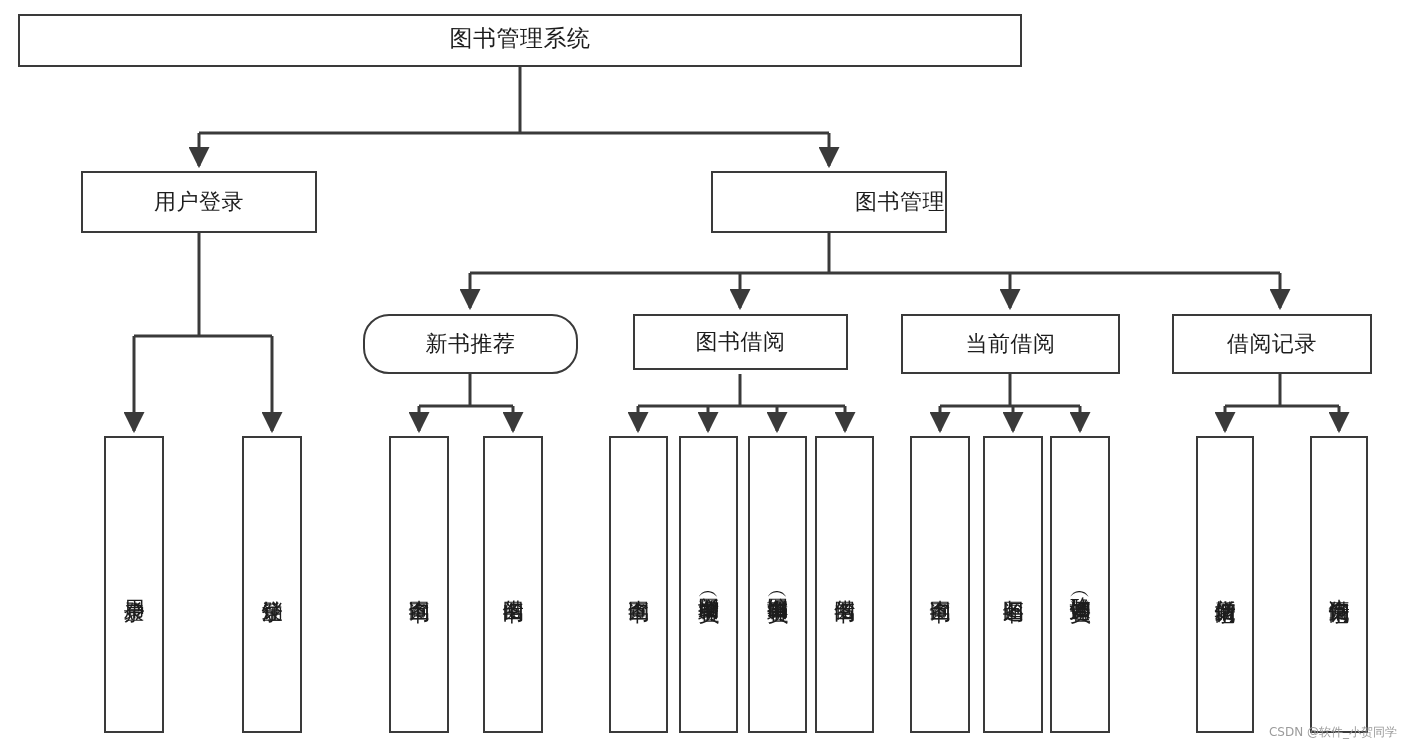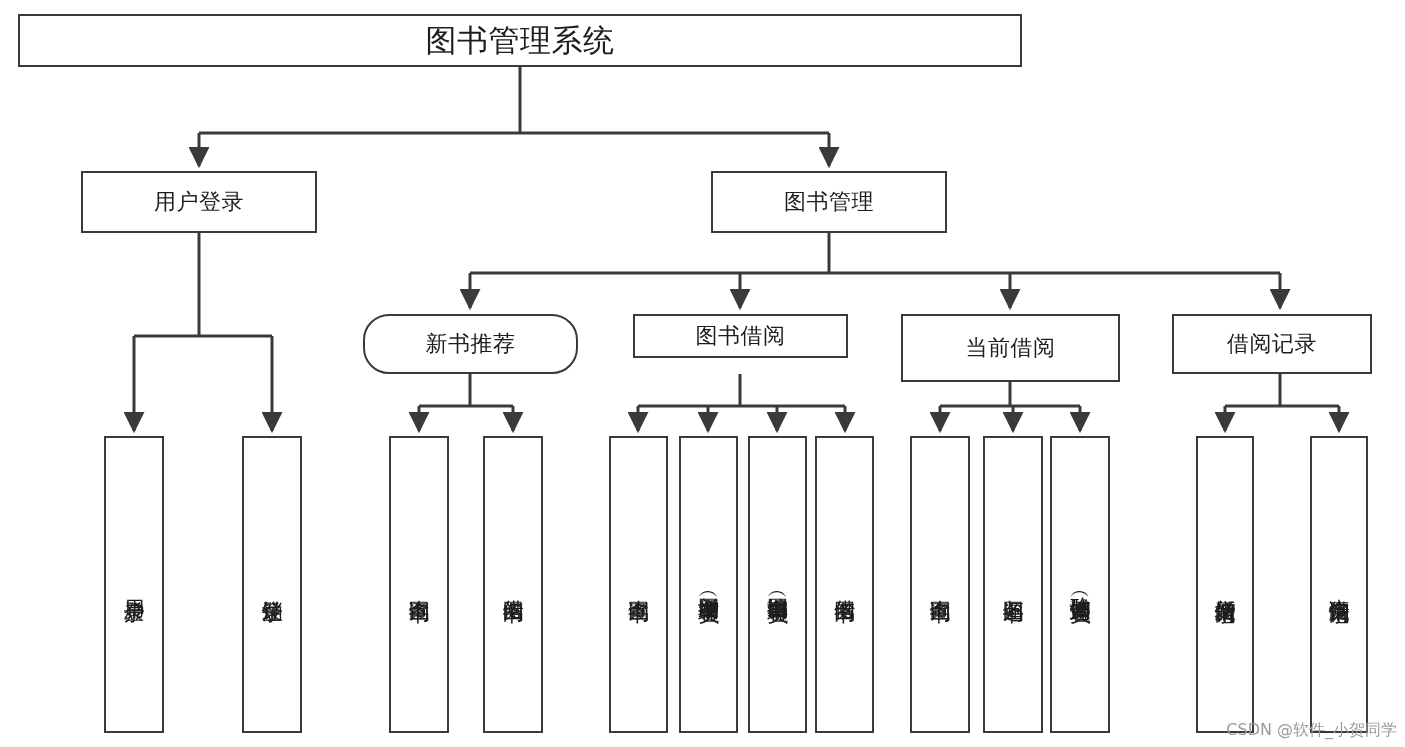--- a/index.html
+++ b/index.html
@@ -41,41 +41,42 @@
   .node .label {
     display: block;
     line-height: 1.18;
     letter-spacing: 0.5px;
   }
   
   .node.horiz .label {
     font-size: 22px;
   }
   .node.root .label {
-    font-size: 31px;
+    font-size: 23px;
+    font-family: Liberation Mono, monospace;
   }
   
   .node.vert {
     align-items: center;
     justify-content: center;
   }
   .node.vert .label {
     writing-mode: vertical-rl;
     text-orientation: upright;
     font-size: 21px;
     line-height: 1.16;
     letter-spacing: 1px;
     white-space: nowrap;
     max-height: 100%;
   }
   #watermark {
     position: absolute;
     right: 8px;
     bottom: 6px;
-    font-size: 16px;
+    font-size: 12px;
     color: #9b9b9b;
     z-index: 5;
     white-space: nowrap;
     font-family: "DejaVu Sans", "Liberation Sans", sans-serif;
   }
 </style>
 </head>
 <body>
 
 <div id="canvas">
@@ -130,31 +131,31 @@
     </g>
   </svg>
 
   <div class="node horiz root" style="left:18px; top:14px; width:1004px; height:53px;">
     <span class="label">图书管理系统</span>
   </div>
 
   <div class="node horiz" style="left:81px; top:171px; width:236px; height:62px;">
     <span class="label">用户登录</span>
   </div>
-  <div class="node horiz" style="left:711px; top:171px; width:236px; height:62px;">
+  <div class="node horiz" style="left:711px; top:171px; width:236px; height:62px;justify-content:flex-end;">
     <span class="label">图书管理</span>
   </div>
 
   <div class="node horiz" style="left:363px; top:314px; width:215px; height:60px;border-radius:26px;">
     <span class="label">新书推荐</span>
   </div>
-  <div class="node horiz" style="left:633px; top:314px; width:215px; height:44px;">
+  <div class="node horiz" style="left:633px; top:314px; width:215px; height:56px;">
     <span class="label">图书借阅</span>
   </div>
-  <div class="node horiz" style="left:901px; top:314px; width:219px; height:68px;">
+  <div class="node horiz" style="left:901px; top:314px; width:219px; height:60px;">
     <span class="label">当前借阅</span>
   </div>
   <div class="node horiz" style="left:1172px; top:314px; width:200px; height:60px;">
     <span class="label">借阅记录</span>
   </div>
 
   <div class="node vert" style="left:104px; top:436px; width:60px; height:297px;">
     <span class="label">用户登录</span>
   </div>
   <div class="node vert" style="left:242px; top:436px; width:60px; height:297px;">

